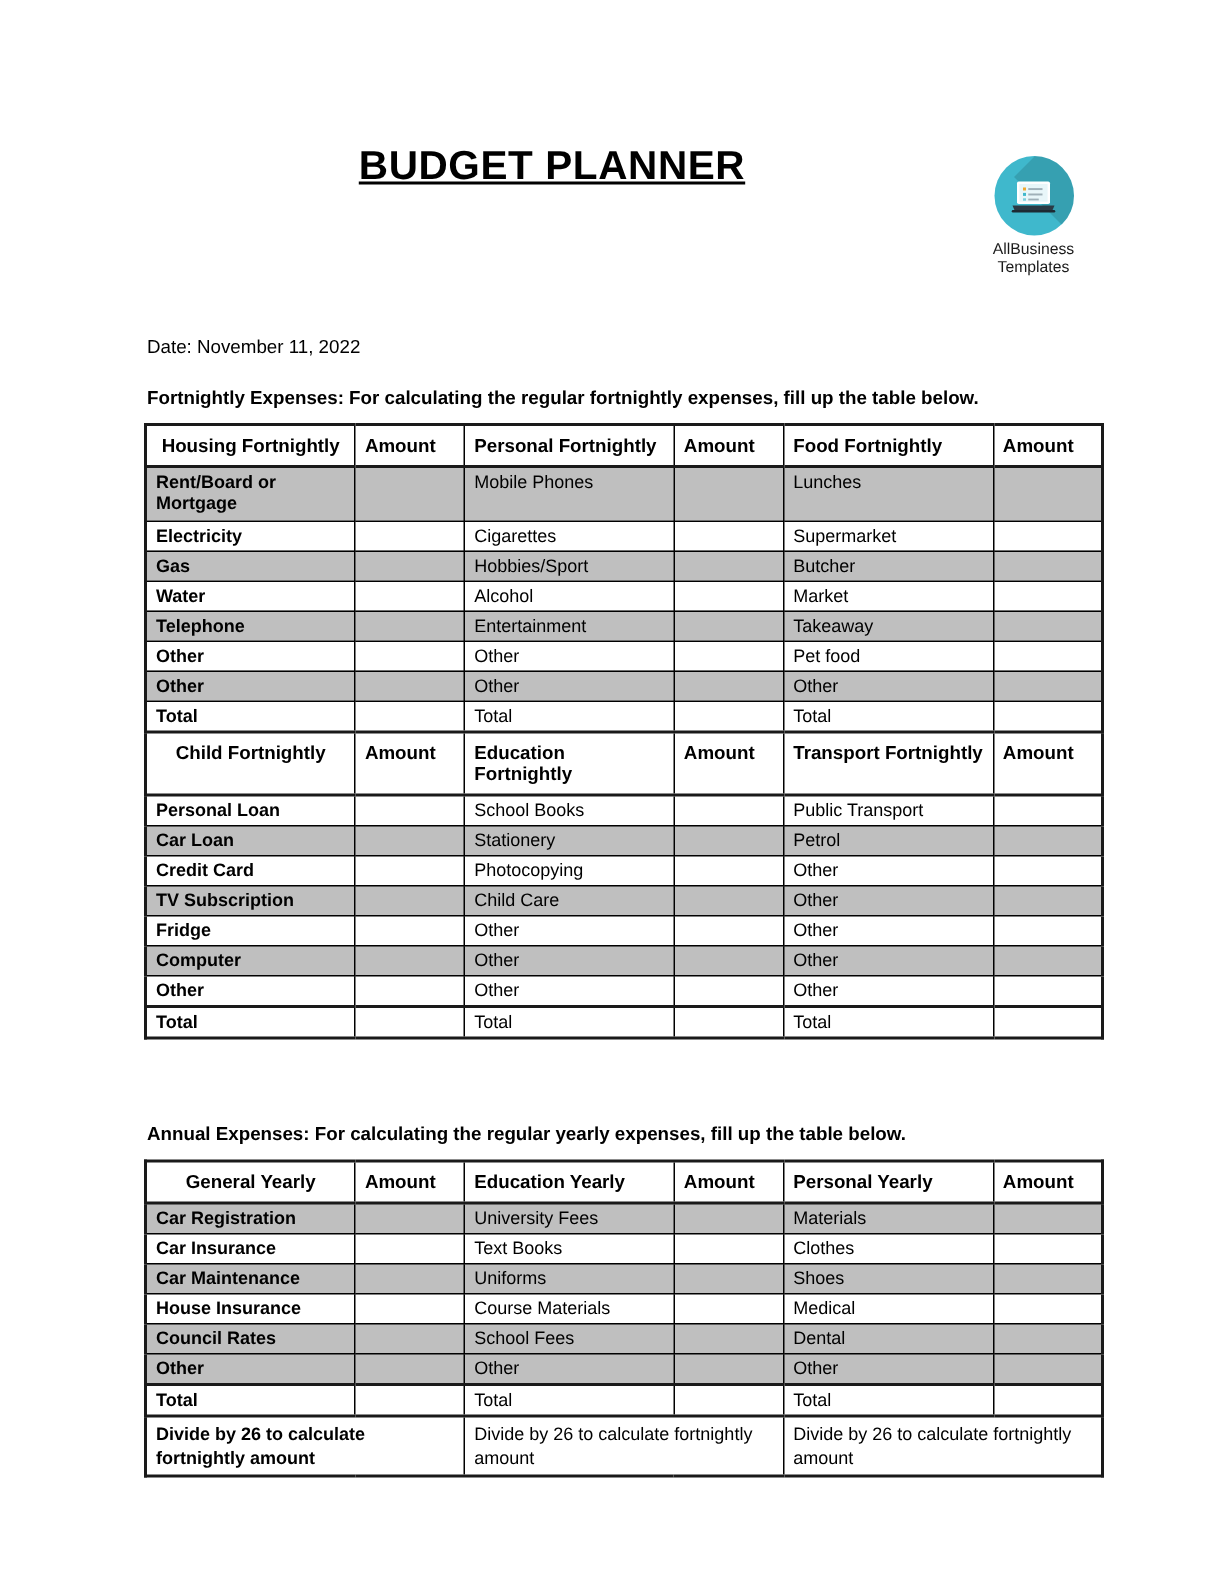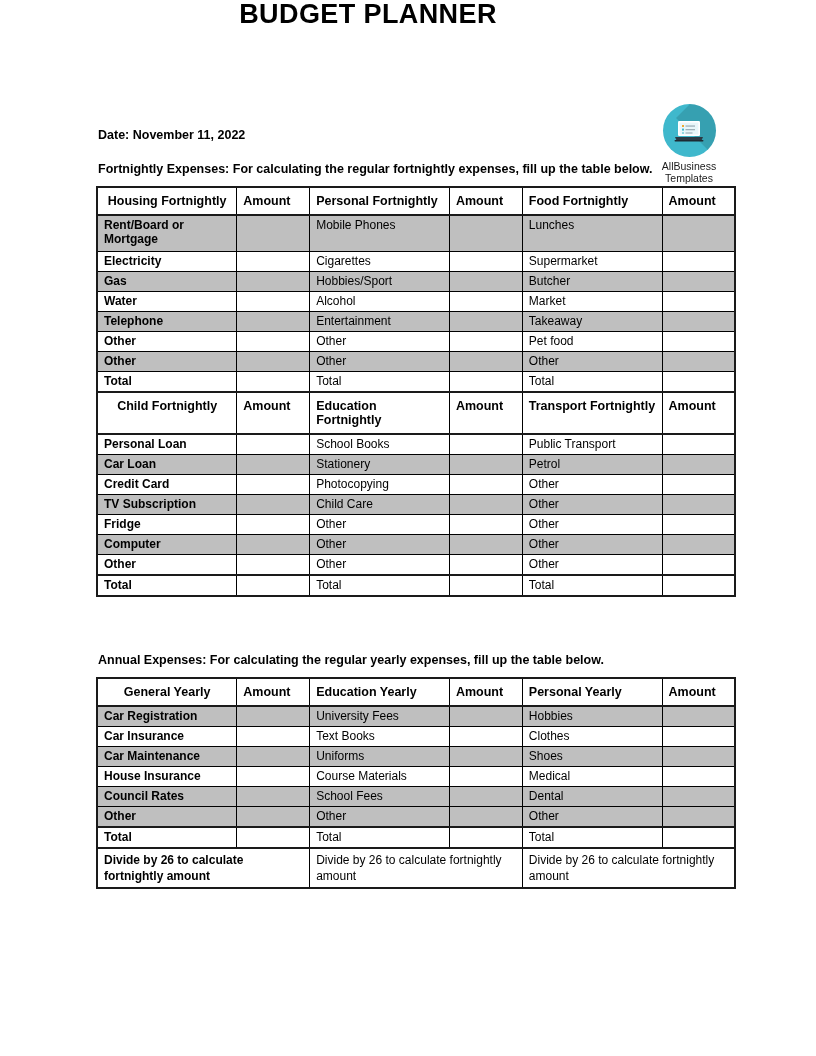--- a/index.html
+++ b/index.html
@@ -20,20 +20,22 @@
     width: 816px;
     height: 1056px;
     box-sizing: border-box;
     padding: 0 88px;
   }
 
   
   .header-block {
     position: relative;
     height: 110px;
+    padding-top: 96px;
+    text-decoration: underline;
   }
   .doc-title {
     font-size: 27px;
     font-weight: bold;
     letter-spacing: 0.4px;
     text-align: center;
     margin: 0;
     padding-right: 80px;
     line-height: 1.1;
   }
@@ -79,21 +81,21 @@
     font-size: 10.5px;
     line-height: 1.18;
     margin-top: 3px;
     color: #1b1b1b;
   }
 
   
   .date-line {
     font-size: 12.5px;
     margin: 18px 0 16px 10px;
-    font-weight: bold;
+    font-weight: normal;
   }
   .section-intro {
     font-size: 12.5px;
     font-weight: bold;
     margin: 20px 0 10px 10px;
   }
   .section-intro.second {
     margin-top: 0;
   }
 
@@ -367,21 +369,21 @@
           <td>Education Yearly</td>
           <td>Amount</td>
           <td>Personal  Yearly</td>
           <td class="thick-right">Amount</td>
         </tr>
         <tr>
           <td class="bold-col shaded thick-left">Car Registration</td>
           <td class="shaded"></td>
           <td class="shaded">University Fees</td>
           <td class="shaded"></td>
-          <td class="shaded">Hobbies</td>
+          <td class="shaded">Materials</td>
           <td class="shaded thick-right"></td>
         </tr>
         <tr>
           <td class="bold-col thick-left">Car Insurance</td>
           <td></td>
           <td>Text Books</td>
           <td></td>
           <td>Clothes</td>
           <td class="thick-right"></td>
         </tr>

